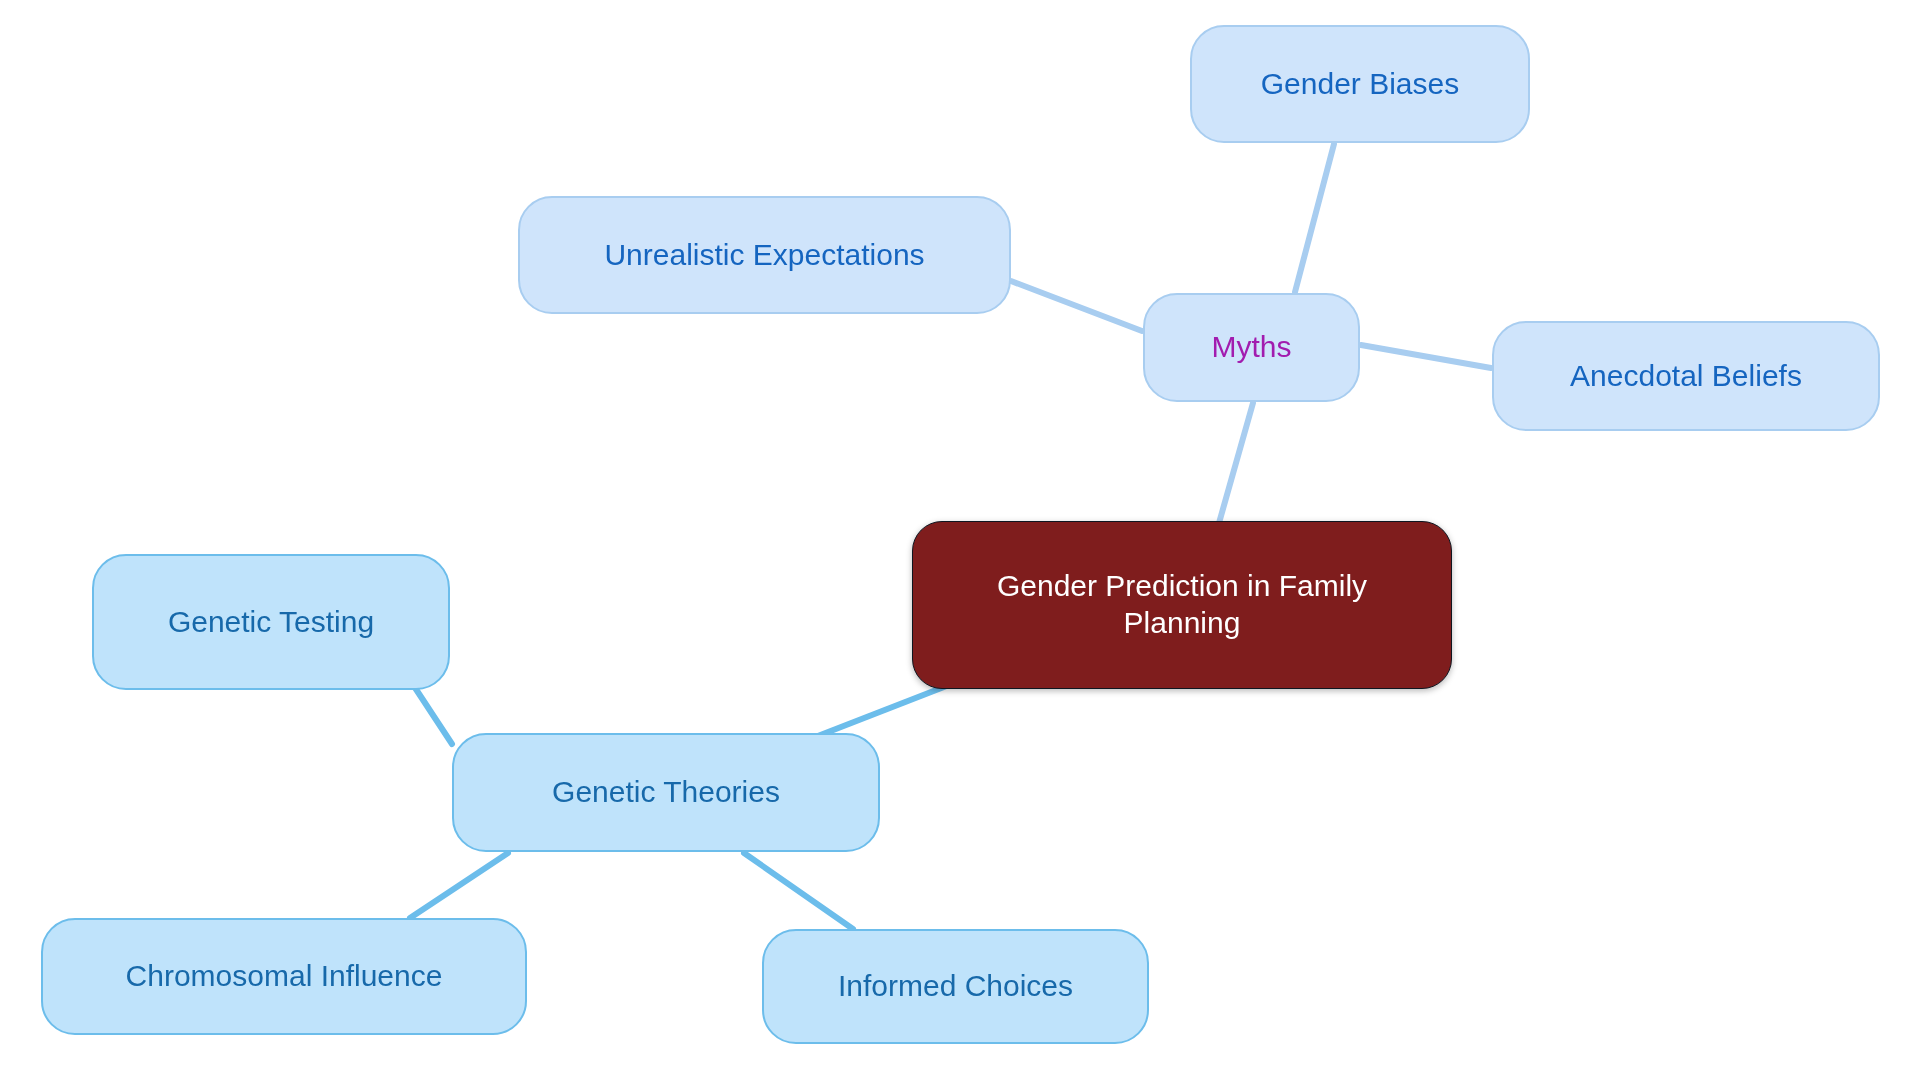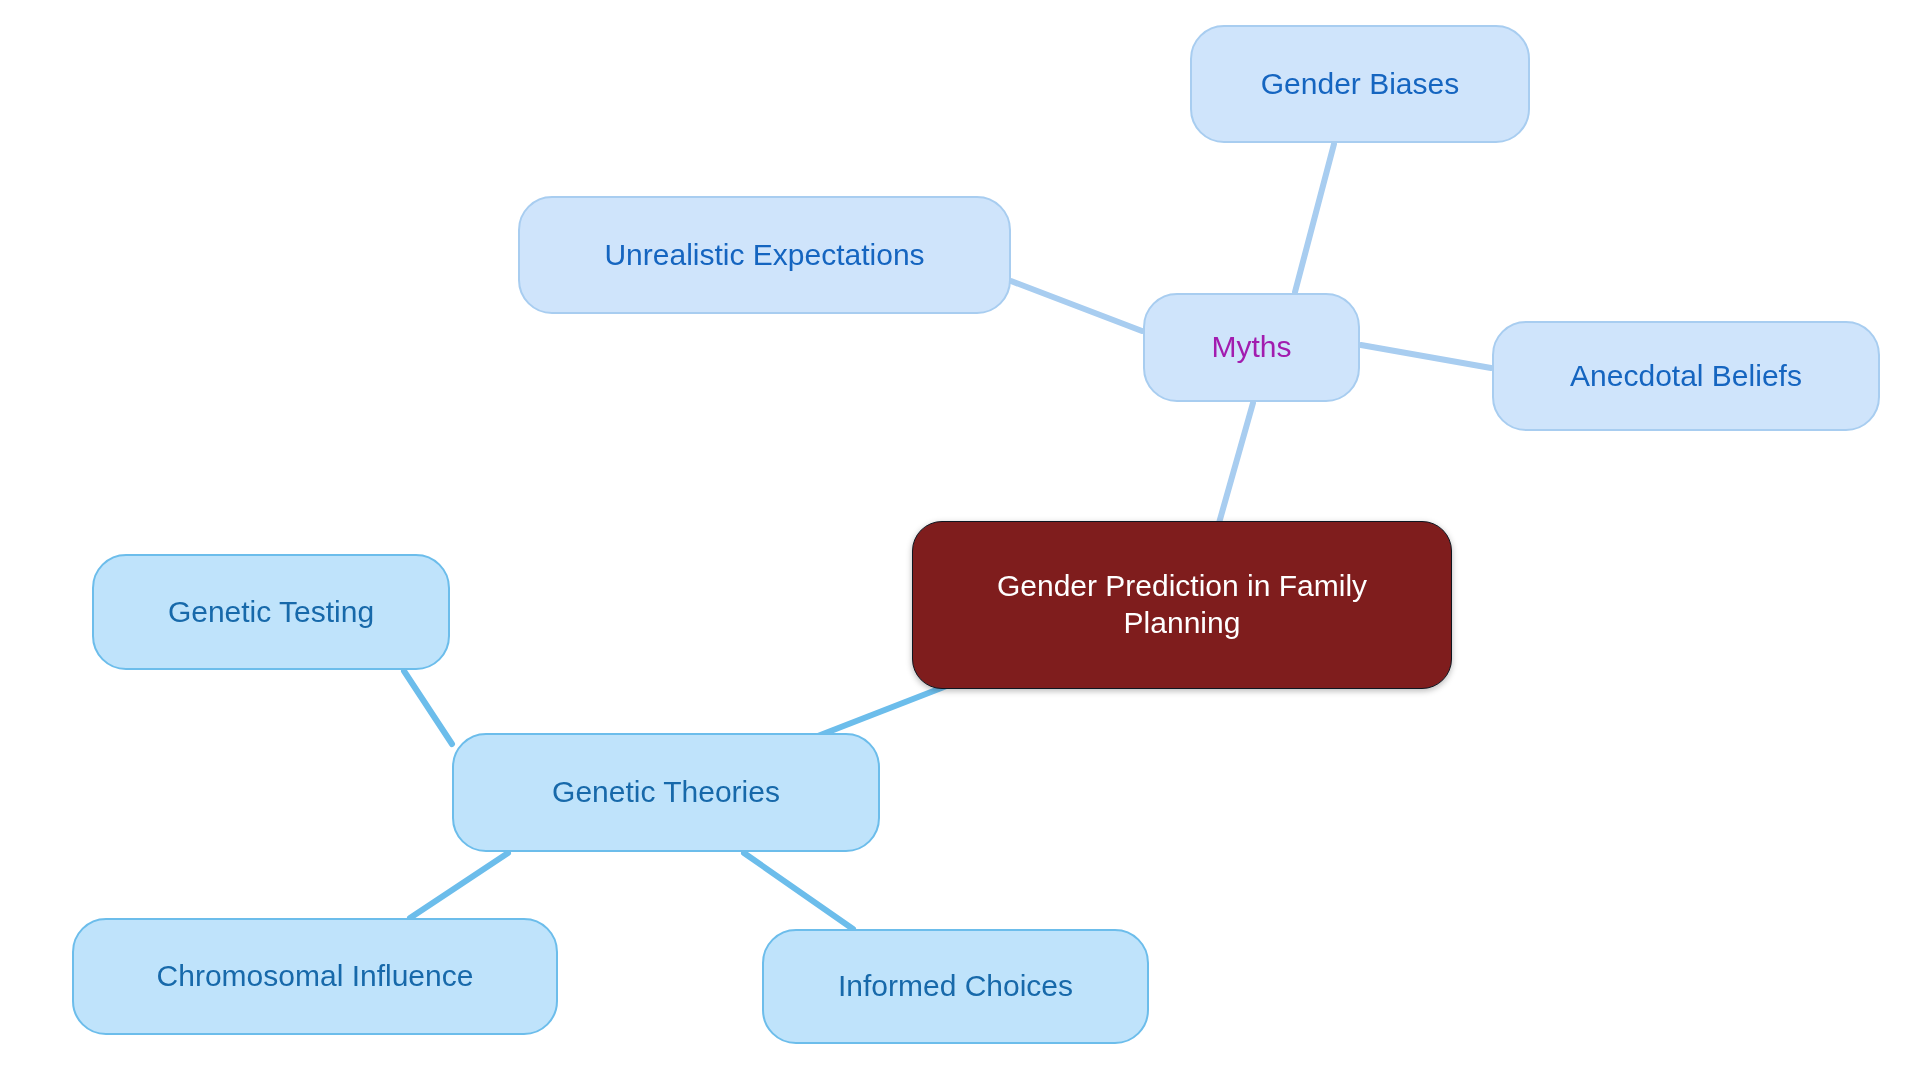--- a/index.html
+++ b/index.html
@@ -93,19 +93,19 @@
   <div class="node node-branch-myths" style="left: 1143px; top: 293px; width: 217px; height: 109px;">Myths</div>
 
   <div class="node node-leaf-myths" style="left: 1190px; top: 25px; width: 340px; height: 118px;">Gender Biases</div>
 
   <div class="node node-leaf-myths" style="left: 1492px; top: 313px; width: 388px; height: 110px; margin-top: 8px;">Anecdotal Beliefs</div>
 
   <div class="node node-leaf-myths" style="left: 518px; top: 196px; width: 493px; height: 118px; text-align: right;">Unrealistic Expectations</div>
 
   <div class="node node-branch-genetic" style="left: 452px; top: 733px; width: 428px; height: 119px;">Genetic Theories</div>
 
-  <div class="node node-leaf-genetic" style="left: 92px; top: 554px; width: 358px; height: 116px;">Genetic Testing</div>
+  <div class="node node-leaf-genetic" style="left: 92px; top: 554px; width: 358px; height: 136px;">Genetic Testing</div>
 
-  <div class="node node-leaf-genetic" style="left: 41px; top: 918px; width: 486px; height: 117px; margin-left: 31px;">Chromosomal Influence</div>
+  <div class="node node-leaf-genetic" style="left: 41px; top: 918px; width: 486px; height: 117px;">Chromosomal Influence</div>
 
   <div class="node node-leaf-genetic" style="left: 762px; top: 929px; width: 387px; height: 115px;">Informed Choices</div>
 
 </div>
 
 </body></html>

